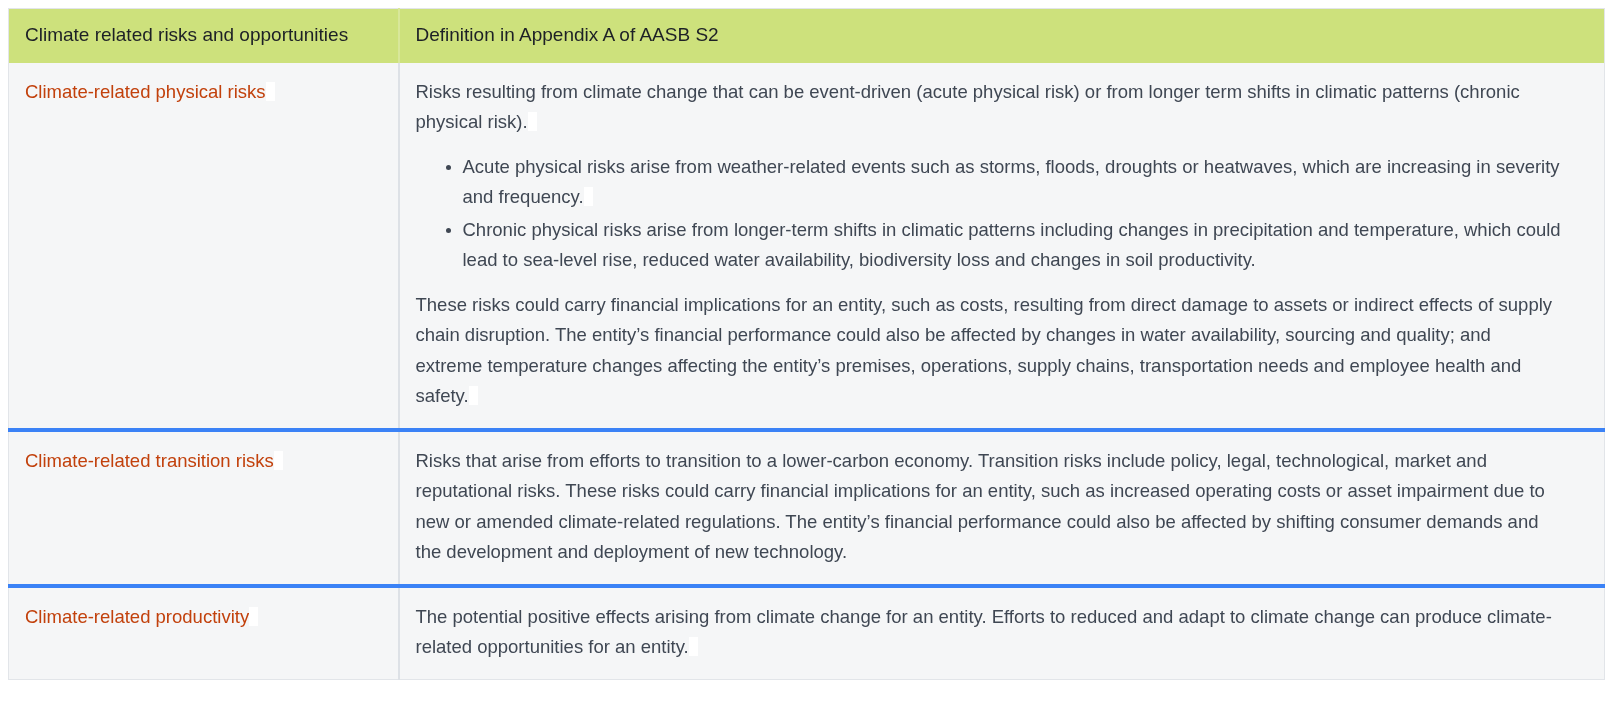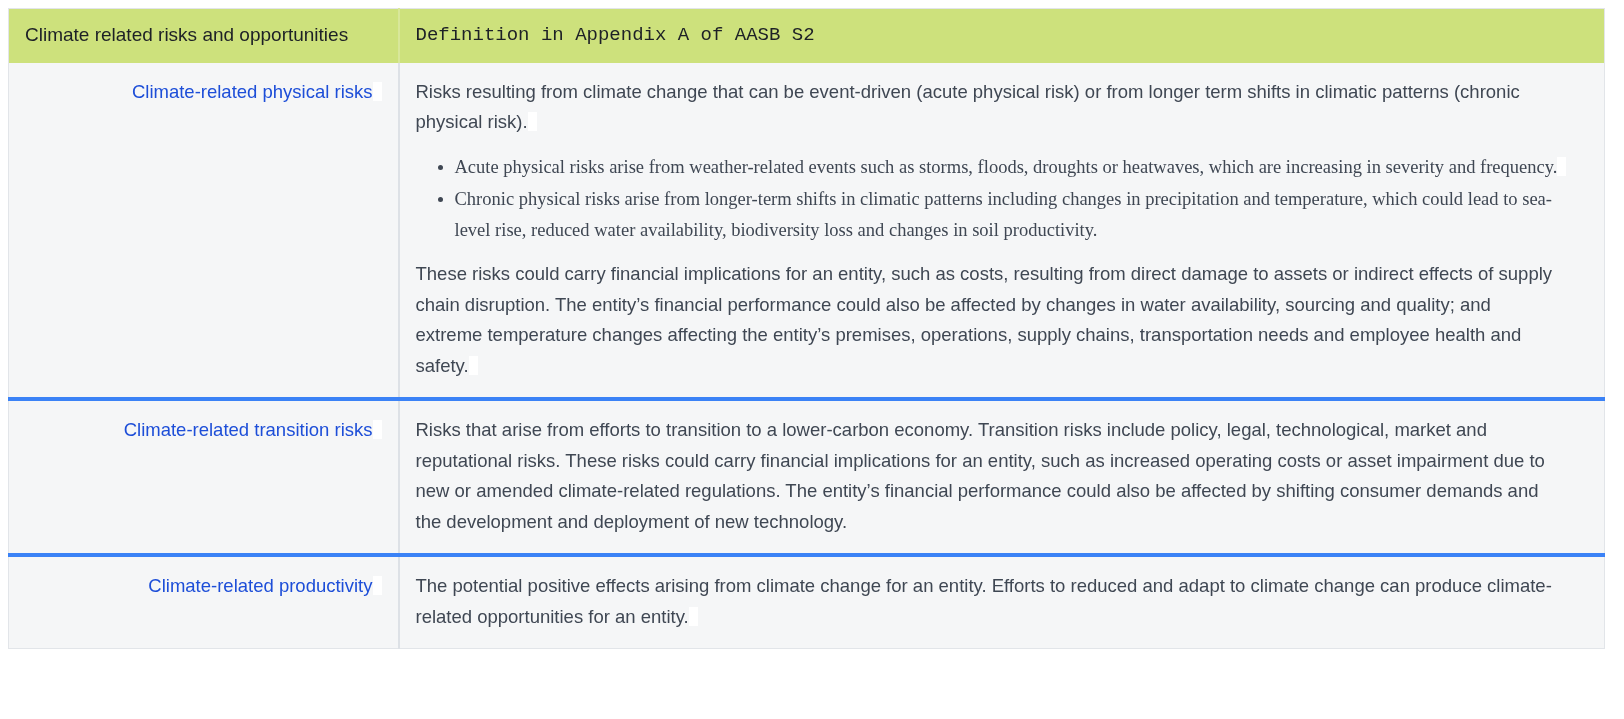--- a/index.html
+++ b/index.html
@@ -42,21 +42,20 @@
     font-weight: 400;
     text-align: left;
     padding: 14px 16px 15px 16px;
     line-height: 1.3;
     vertical-align: middle;
     border: none;
   }
   .risk-table thead th.h2 {
     border-left: 2px solid #d8e79a;
     padding-left: 16px;
-    font-family: Liberation Mono, monospace;
   }
 
   
   .risk-table tbody td {
     background: #f5f6f7;
     vertical-align: top;
     border-top: 4px solid #3b82f6;
     font-size: 18.5px;
     line-height: 1.65;
     color: #3f4753;
@@ -64,42 +63,40 @@
   }
   .risk-table tbody tr:first-child td {
     border-top: none;
   }
   .risk-table tbody td.defn {
     border-left: 2px solid #dde1e6;
     padding-right: 30px;
   }
 
   .risk-table tbody td.label {
-    color: #1d4ed8;
+    color: #c2410c;
     padding-top: 14px;
-    text-align: right;
   }
 
   .cell-text p {
     margin: 0 12px 14px 0;
   }
   .cell-text p:last-child {
     margin-bottom: 0;
   }
 
   .cell-text ul {
     margin: 0 0 14px 0;
     padding-left: 39px;
     list-style: none;
   }
   .cell-text ul li {
     position: relative;
-    margin: 0 0 2px 0;
+    margin: 0 0 2px 8px;
     padding-left: 0;
-    font-family: Liberation Serif, serif;
   }
   .cell-text ul li:last-child {
     margin-bottom: 0;
   }
   .cell-text ul li::before {
     content: "";
     position: absolute;
     left: -17px;
     top: 13px;
     width: 5px;

